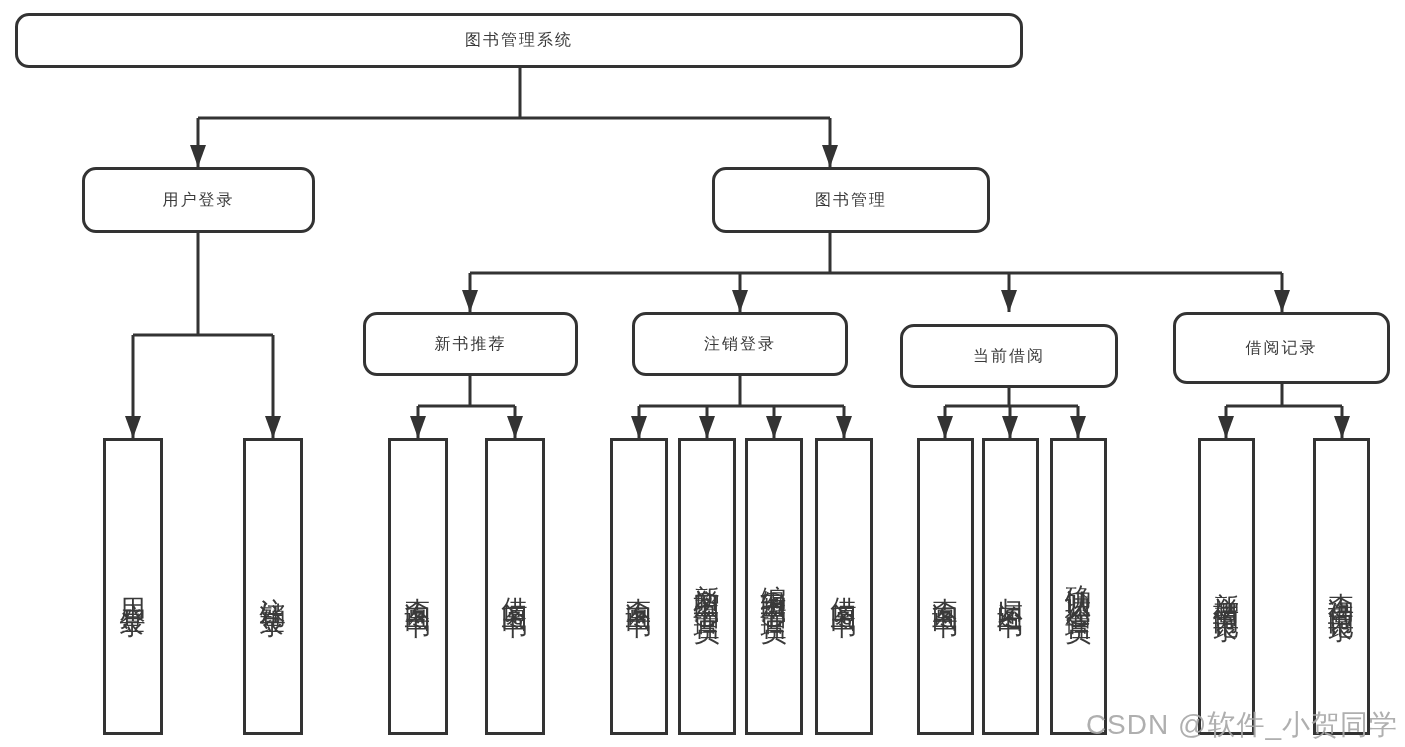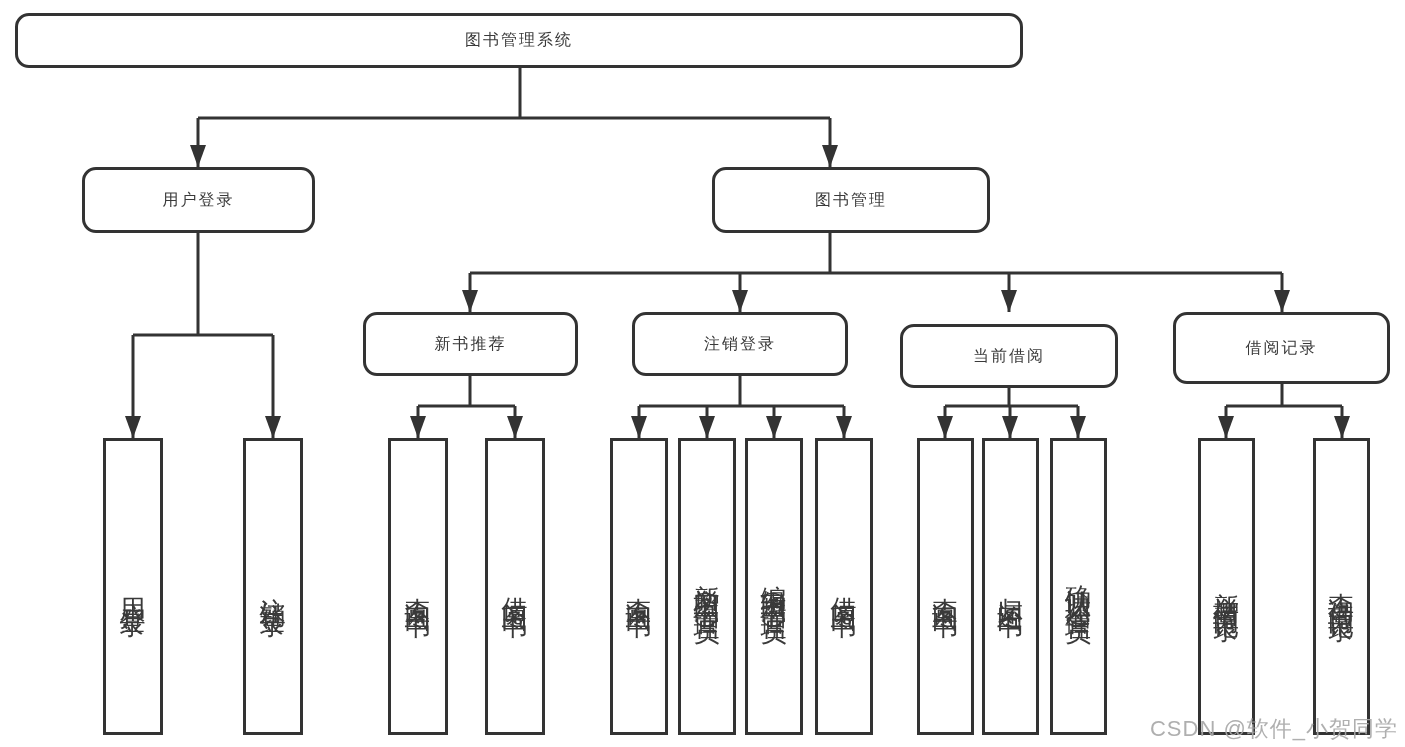--- a/index.html
+++ b/index.html
@@ -13,21 +13,21 @@
     display:flex;align-items:center;justify-content:center;
     color:#3a3a3a;white-space:nowrap;
   }
   .box.h{font-size:16px;letter-spacing:2px;border-radius:14px;}
   .box.v{
     writing-mode:vertical-rl;text-orientation:mixed;
     font-size:26px;letter-spacing:5px;line-height:1;
   }
   .watermark{
     position:absolute;right:7px;bottom:3px;
-    font-size:22px;letter-spacing:1px;color:rgba(168,168,168,0.92);z-index:5;
+    font-size:28px;letter-spacing:1px;color:rgba(168,168,168,0.92);z-index:5;
   }
 </style>
 </head>
 <body>
 
 <div class="stage">
 
   <svg width="1405" height="747" viewBox="0 0 1405 747">
     <defs>
       <marker id="arw" markerUnits="userSpaceOnUse" markerWidth="26" markerHeight="20" refX="22" refY="9" orient="auto">

